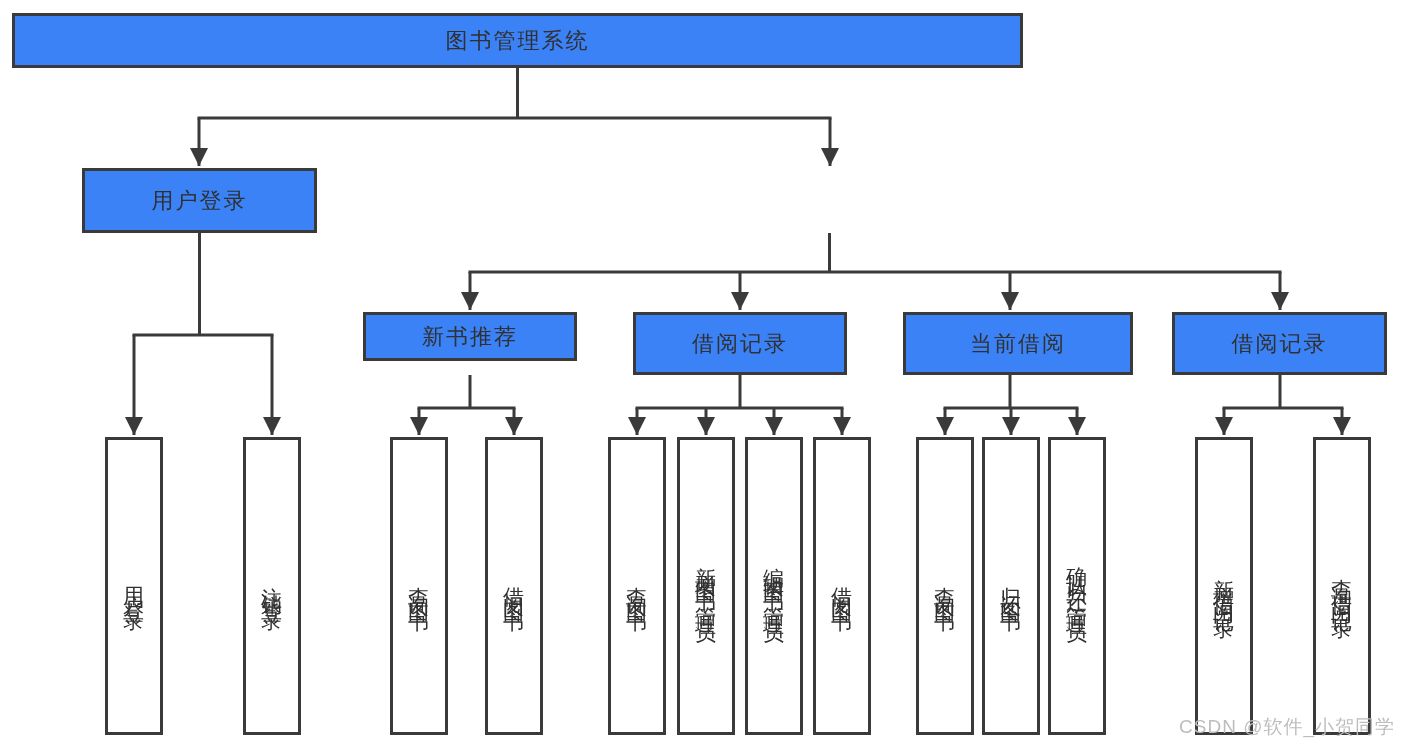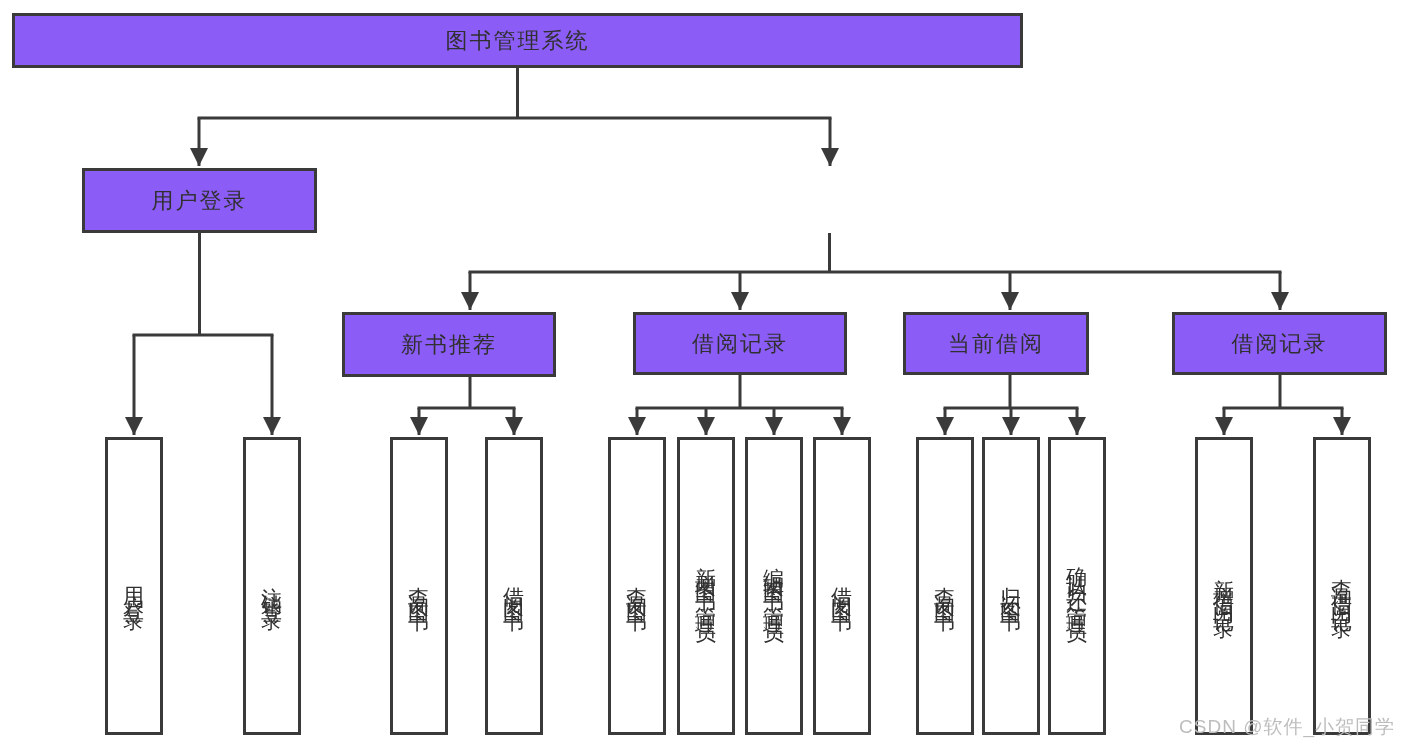--- a/index.html
+++ b/index.html
@@ -6,21 +6,21 @@
   #stage{
     position:relative;
     width:1405px;height:747px;
     background:#ffffff;
     font-family:"Liberation Sans","DejaVu Sans",sans-serif;
     overflow:hidden;
   }
   #wires{position:absolute;left:0;top:0;width:1405px;height:747px;}
   .hbox{
     position:absolute;
-    background:#8b5cf6;
+    background:#3b82f6;
     border:3px solid #3a3a3a;
     display:flex;align-items:center;justify-content:center;
     font-size:22px;letter-spacing:2px;color:#303030;
     box-sizing:border-box;
     z-index:2;
     font-family:Liberation Mono, monospace;
   }
   .vbox{
     position:absolute;
     background:#ffffff;
@@ -101,23 +101,23 @@
       <path d="M1224 408 H 1342" stroke-linecap="square"></path>
       <path d="M1224 408 V 435" marker-end="url(#arr)"></path>
       <path d="M1342 408 V 435" marker-end="url(#arr)"></path>
     </g>
   </svg>
 
   <div class="hbox" style="left:12px;top:13px;width:1011px;height:55px;">图书管理系统</div>
 
   <div class="hbox" style="left:82px;top:168px;width:235px;height:65px;">用户登录</div>
 
-  <div class="hbox" style="left:342px;top:312px;width:214px;height:65px;">新书推荐</div>
+  <div class="hbox" style="left:363px;top:312px;width:214px;height:49px;">新书推荐</div>
   <div class="hbox" style="left:633px;top:312px;width:214px;height:63px;">借阅记录</div>
-  <div class="hbox" style="left:903px;top:312px;width:186px;height:63px;">当前借阅</div>
+  <div class="hbox" style="left:903px;top:312px;width:230px;height:63px;">当前借阅</div>
   <div class="hbox" style="left:1172px;top:312px;width:215px;height:63px;">借阅记录</div>
 
   <div class="vbox" style="left:105px;top:437px;width:58px;height:298px;">
     <span>用户登录</span>
   </div>
   <div class="vbox" style="left:243px;top:437px;width:58px;height:298px;">
     <span>注销登录</span>
   </div>
 
   <div class="vbox" style="left:390px;top:437px;width:58px;height:298px;">

